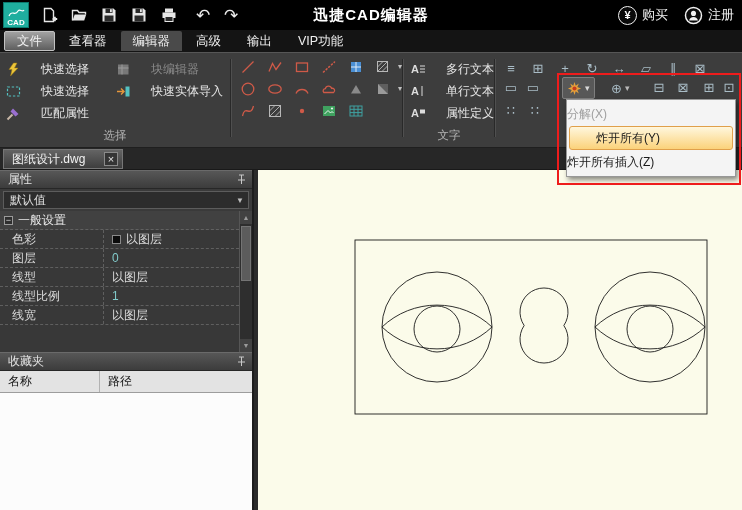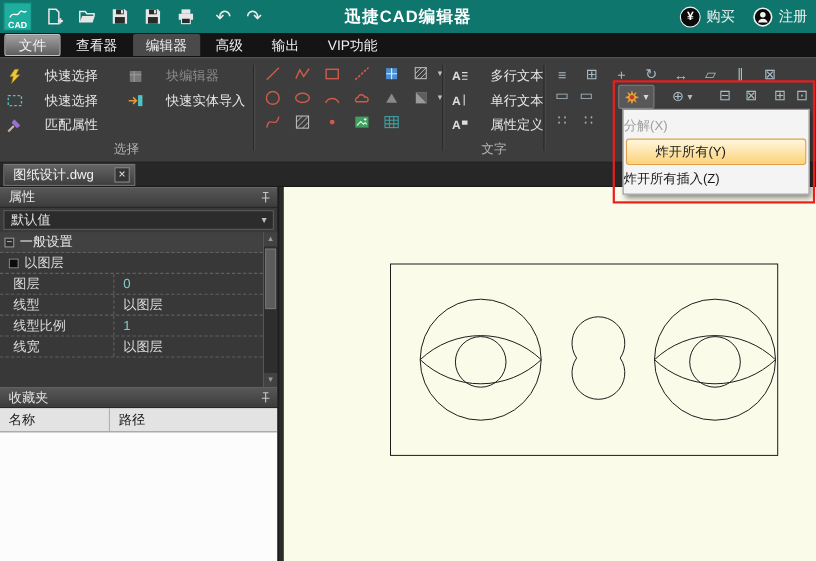--- a/index.html
+++ b/index.html
@@ -1,21 +1,21 @@
 <!DOCTYPE html>
 <html><head>
 <meta charset="utf-8">
 <style>
   * { box-sizing: border-box; margin:0; padding:0; }
   html,body { width:742px; height:510px; overflow:hidden; }
   body { background:#2b2b2b; font-family:"Liberation Sans","DejaVu Sans",sans-serif; }
   .app { position:relative; width:742px; height:510px; }
 
   
-  .titlebar { position:absolute; left:0; top:0; width:742px; height:30px; background:#0f766e; }
+  .titlebar { position:absolute; left:0; top:0; width:742px; height:30px; background:#000000; }
   .logo { position:absolute; left:3px; top:2px; width:26px; height:26px; background:#1fae9e;
           border:1px solid #0c7a6e; display:flex; flex-direction:column; align-items:center; justify-content:flex-end; }
   .logo .scribble { width:18px; height:10px; }
   .logo .logotext { font-size:8px; font-weight:bold; color:#fff; line-height:9px; }
   .tbtn { position:absolute; top:3px; width:26px; height:24px; display:flex; align-items:center; justify-content:center; cursor:default; }
   .tbtn.glyph span { color:#ececec; font-size:17px; line-height:17px; }
   .apptitle { position:absolute; left:0; top:6px; width:742px; text-align:center; color:#ffffff;
               font-size:15px; font-weight:bold; letter-spacing:1px; pointer-events:none; }
   .tright { position:absolute; top:4px; height:22px; display:flex; align-items:center; gap:5px; color:#f2f2f2; font-size:13px; }
   .yen { width:19px; height:19px; border-radius:50%; background:#0a0a0a; border:1.5px solid #f2f2f2;
@@ -427,20 +427,21 @@
     <div class="combo">
       <span>默认值</span>
       <span class="carrow">▼</span>
     </div>
     <div class="pgrid">
       <div class="psection">
         <span class="pcollapse">−</span>
         <span>一般设置</span>
       </div>
       <div class="prow">
+        <div class="pname">色彩</div>
         <div class="pval">
             <span class="swatch"></span>
             <span>以图层</span>
           </div>
       </div>
       <div class="prow">
         <div class="pname">图层</div>
         <div class="pval teal">0</div>
       </div>
       <div class="prow">

